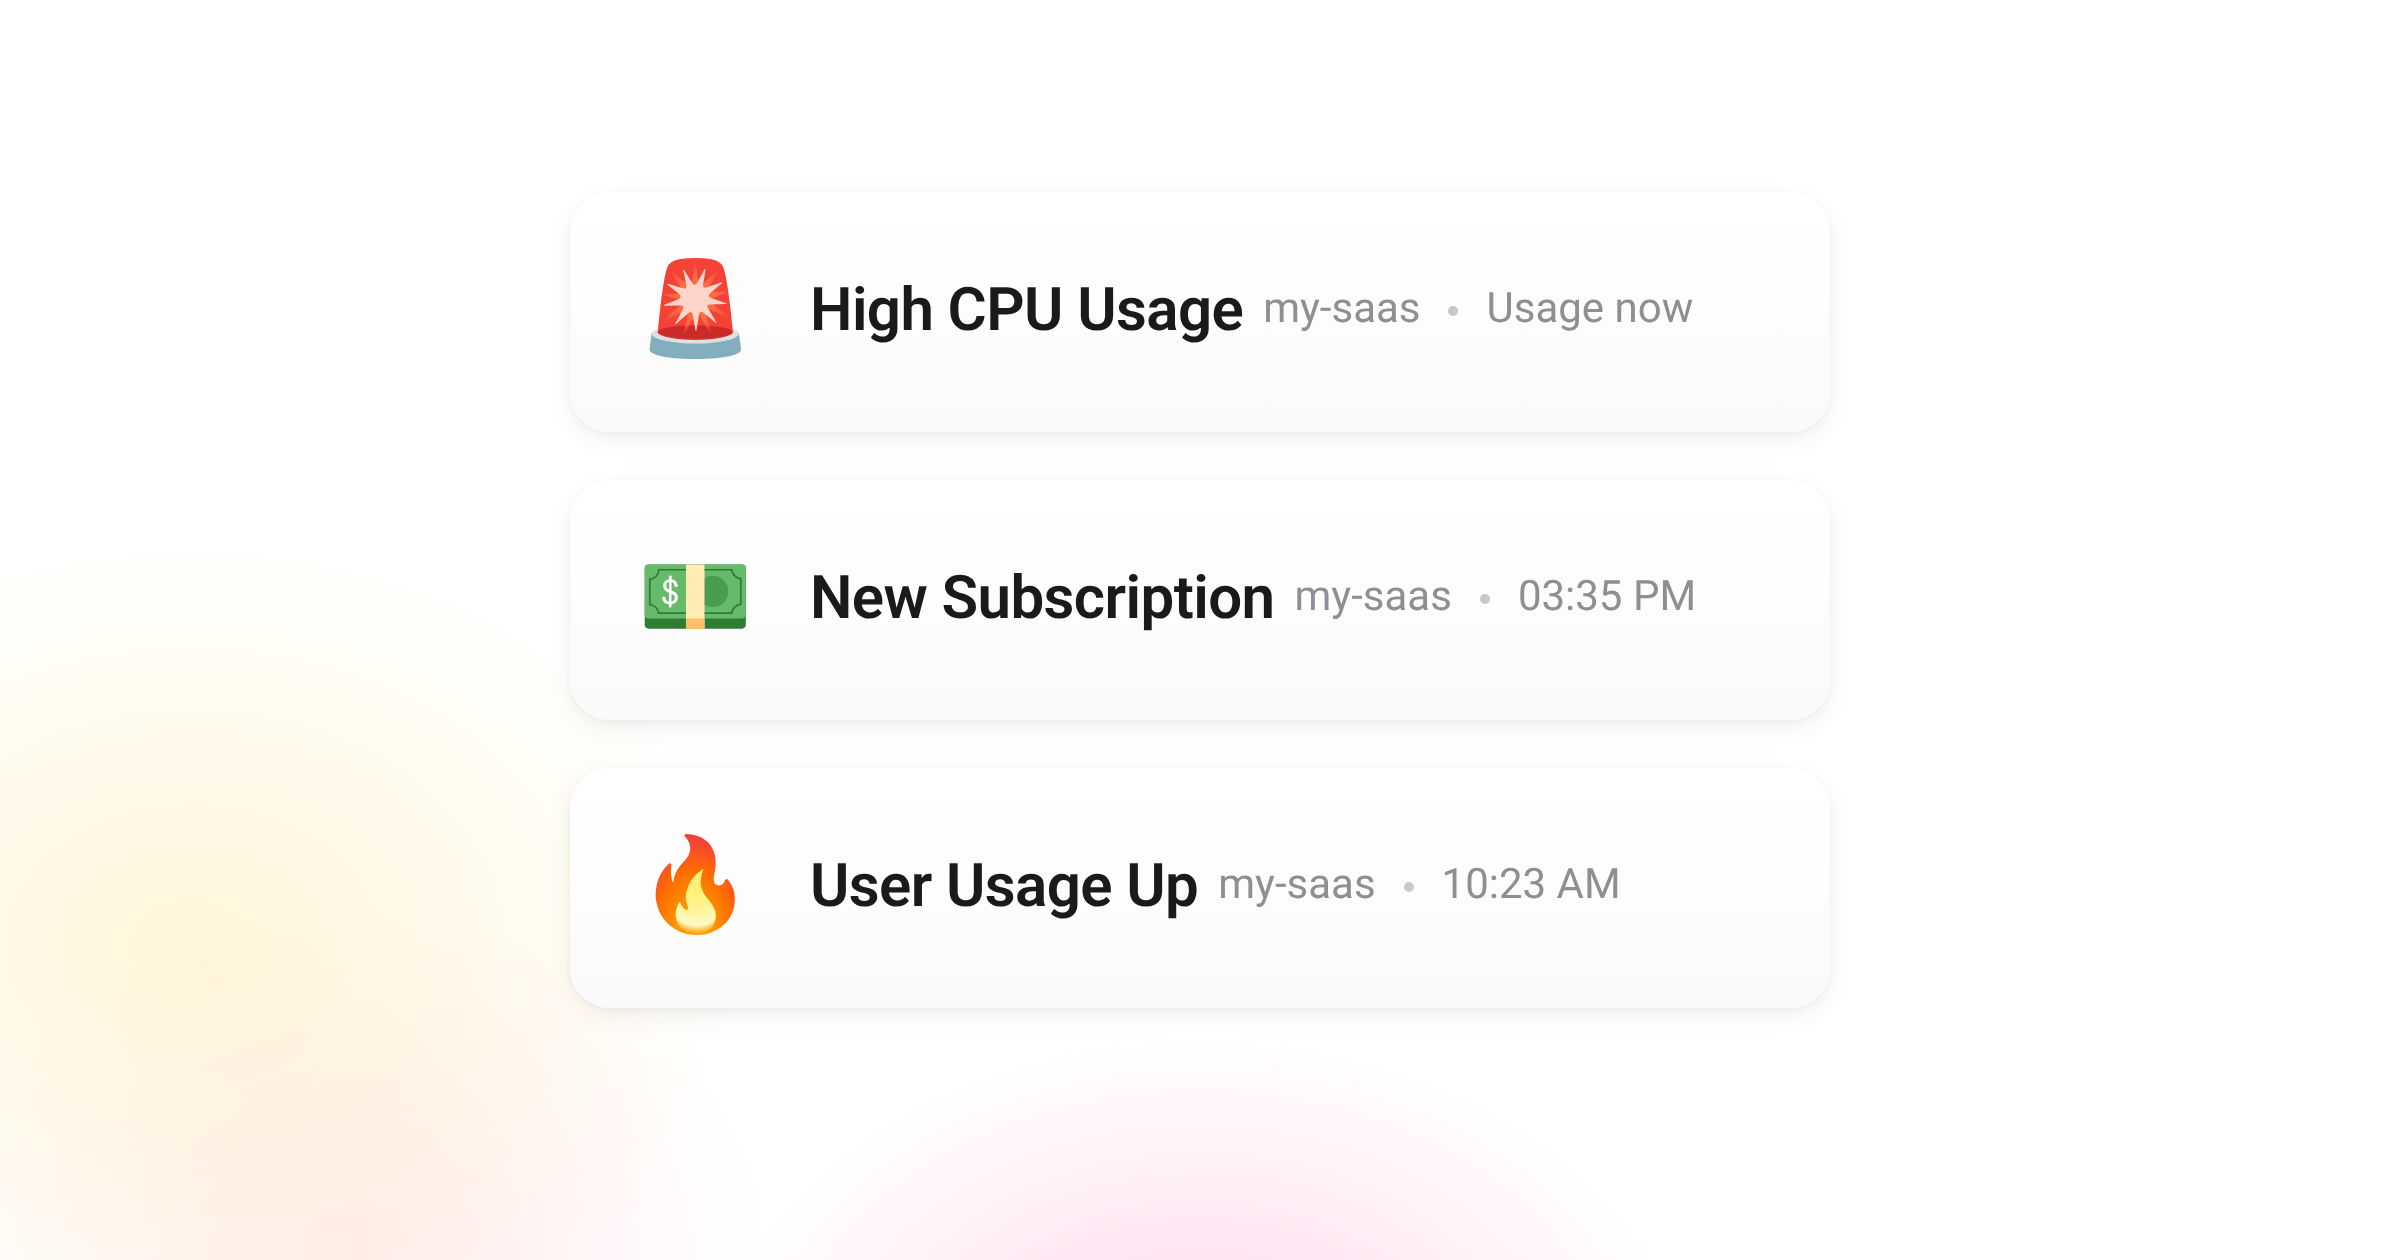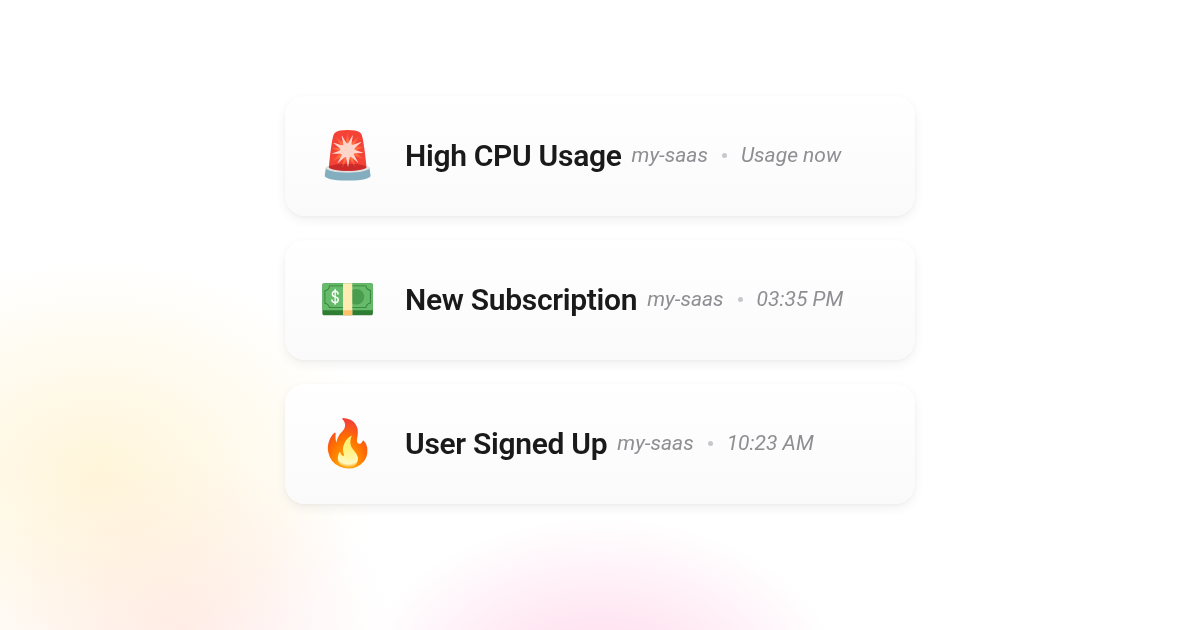--- a/index.html
+++ b/index.html
@@ -59,21 +59,20 @@
       color: #1a1a1a;
       letter-spacing: -0.3px;
     }
     .meta {
       display: flex;
       align-items: center;
       gap: 14px;
       font-size: 21px;
       color: #8e8e93;
       font-weight: 400;
-      font-style: italic;
     }
     .dot {
       width: 5px;
       height: 5px;
       border-radius: 50%;
       background: #c7c7cc;
       flex-shrink: 0;
     }
   </style>
 </head>
@@ -101,21 +100,21 @@
         <span>my-saas</span>
         <span class="dot"></span>
         <span>03:35 PM</span>
       </div>
     </div>
   </div>
 
   <div class="card">
     <div class="icon-wrap">🔥</div>
     <div class="content">
-      <div class="title">User Signed Up</div>
+      <div class="title">User Usage Up</div>
       <div class="meta">
         <span>my-saas</span>
         <span class="dot"></span>
         <span>10:23 AM</span>
       </div>
     </div>
   </div>
 
 </div>
 

